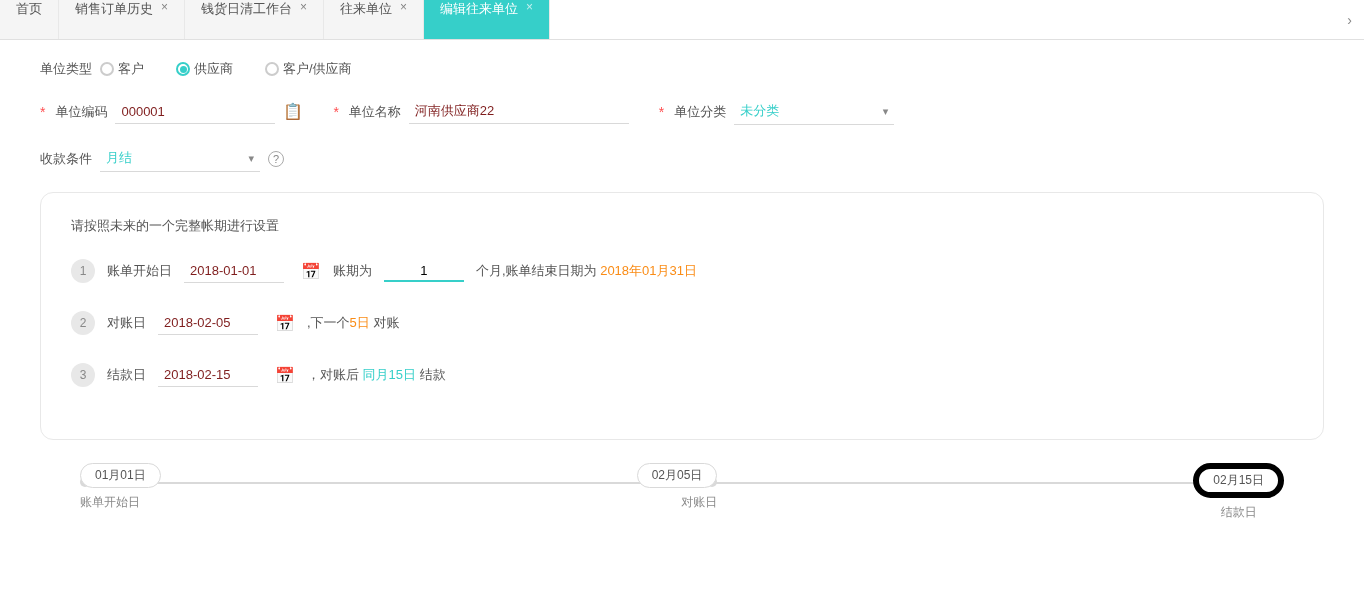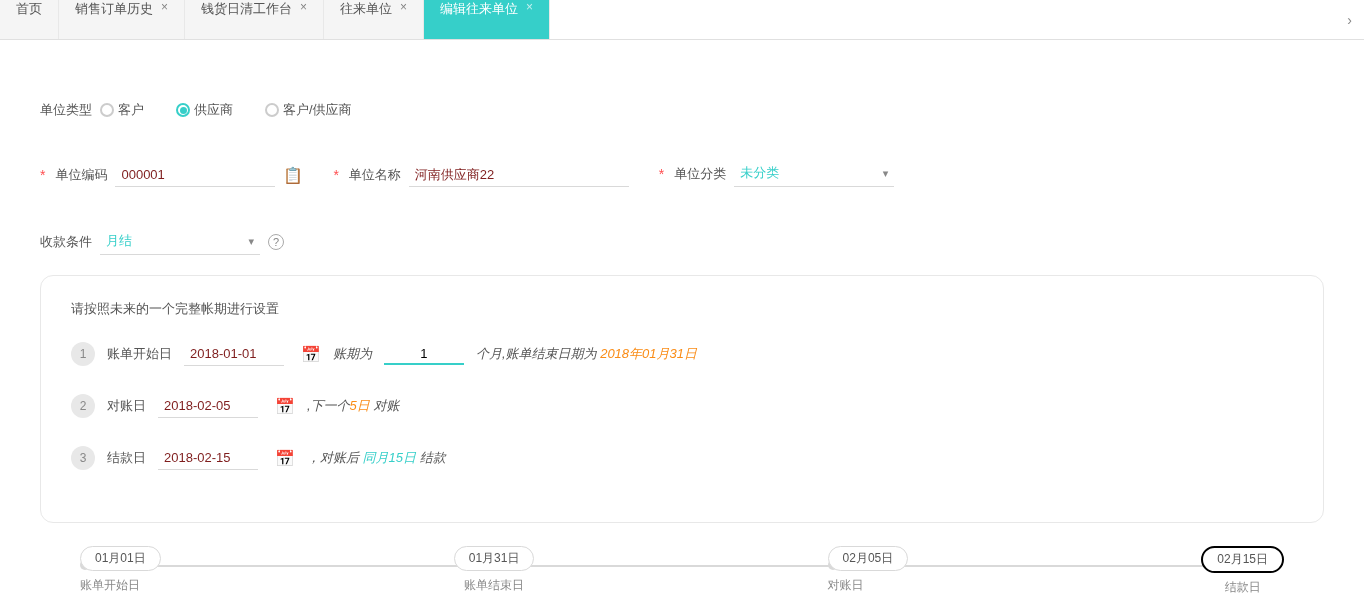--- a/index.html
+++ b/index.html
@@ -45,24 +45,23 @@
     
     .main-content {
       padding: 20px 40px;
       background: #fff;
       min-height: calc(100vh - 40px);
     }
 
     
     .form-row {
       display: flex;
-      align-items: flex-end;
+      align-items: center;
       margin-bottom: 20px;
       gap: 30px;
-      margin-top: 41px;
     }
     .form-field {
       display: flex;
       align-items: center;
       gap: 8px;
     }
     .form-field label {
       font-size: 13px;
       color: #555;
       white-space: nowrap;
@@ -192,21 +191,20 @@
       flex-shrink: 0;
     }
     .step-label {
       font-size: 13px;
       color: #555;
       white-space: nowrap;
     }
     .step-desc {
       font-size: 13px;
       color: #555;
-      font-style: italic;
     }
     .step-desc .highlight-orange {
       color: #fa8c16;
     }
     .step-desc .highlight-teal {
       color: #36cfc9;
     }
     .step-input {
       border: none;
       border-bottom: 2px solid #36cfc9;
@@ -360,34 +358,29 @@
   <div style="position:relative; padding: 0 40px; margin-top:10px;">
     <div style="position:absolute; top: 22px; left: 80px; right: 80px; height: 2px; background: #d9d9d9;"></div>
     <div style="display:flex; align-items:flex-start; justify-content:space-between;">
 
       <div style="display:flex;flex-direction:column;align-items:flex-start;z-index:1;">
         <div style="width:10px;height:10px;border-radius:50%;background:#d9d9d9;margin-bottom:6px;margin-top:17px;"></div>
         <div style="border:1px solid #d9d9d9;border-radius:20px;padding:3px 14px;font-size:12px;color:#555;background:#fff;white-space:nowrap;margin-top:-30px;">01月01日</div>
         <div style="font-size:12px;color:#888;margin-top:6px;">账单开始日</div>
       </div>
 
-      <div style="display:flex;flex-direction:column;align-items:center;z-index:1;">
-        <div style="width:10px;height:10px;border-radius:50%;background:#d9d9d9;margin-bottom:6px;margin-top:17px;"></div>
-        <div style="border:1px solid #d9d9d9;border-radius:20px;padding:3px 14px;font-size:12px;color:#555;background:#fff;white-space:nowrap;margin-top:-30px;">01月31日</div>
-        <div style="font-size:12px;color:#888;margin-top:6px;">账单结束日</div>
-      </div>
-
-      <div style="display:flex;flex-direction:column;align-items:flex-start;z-index:1;">
+
+      <div style="display:flex;flex-direction:column;align-items:flex-end;z-index:1;">
         <div style="width:10px;height:10px;border-radius:50%;background:#d9d9d9;margin-bottom:6px;margin-top:17px;"></div>
         <div style="border:1px solid #d9d9d9;border-radius:20px;padding:3px 14px;font-size:12px;color:#555;background:#fff;white-space:nowrap;margin-top:-30px;">02月05日</div>
         <div style="font-size:12px;color:#888;margin-top:6px;">对账日</div>
       </div>
 
       <div style="display:flex;flex-direction:column;align-items:center;z-index:1;">
         <div style="width:10px;height:10px;border-radius:50%;background:#d9d9d9;margin-bottom:6px;margin-top:17px;"></div>
-        <div style="border:2px solid #000000;border-radius:20px;padding:3px 14px;font-size:12px;color:#555;background:#fff;white-space:nowrap;margin-top:-30px;">02月15日</div>
+        <div style="border:6px solid #000000;border-radius:20px;padding:3px 14px;font-size:12px;color:#555;background:#fff;white-space:nowrap;margin-top:-30px;">02月15日</div>
         <div style="font-size:12px;color:#888;margin-top:6px;">结款日</div>
       </div>
 
     </div>
   </div>
 
 </div>
 
 </body></html>

